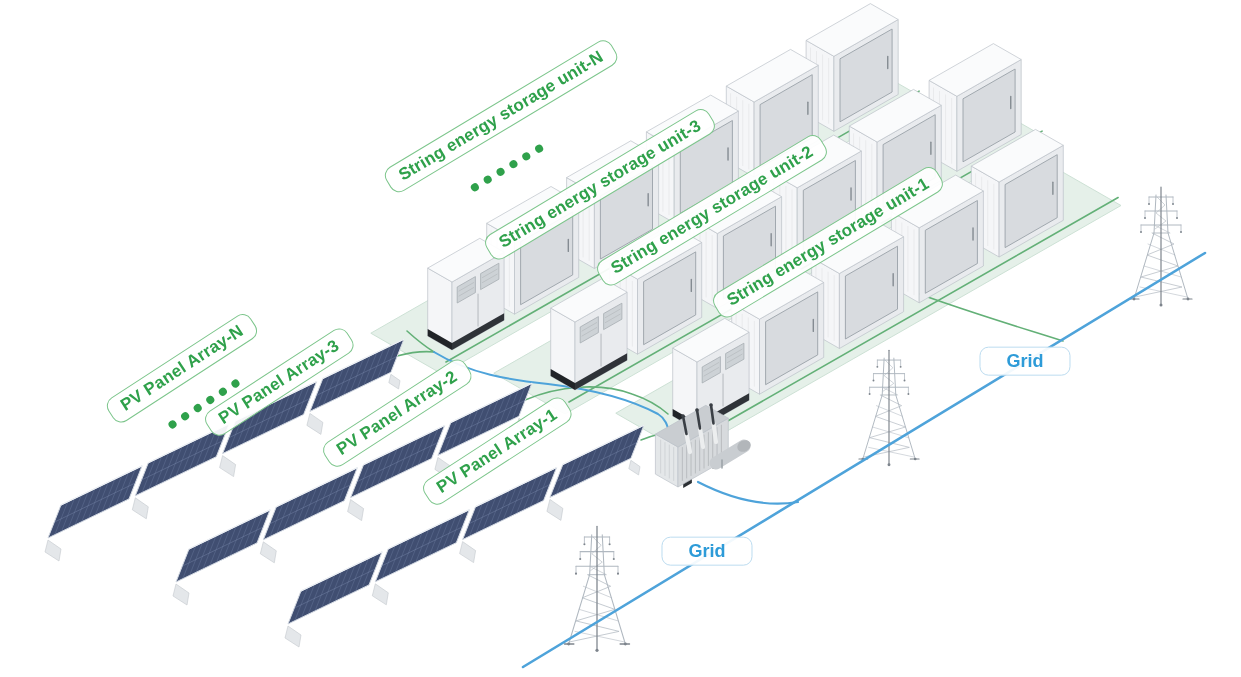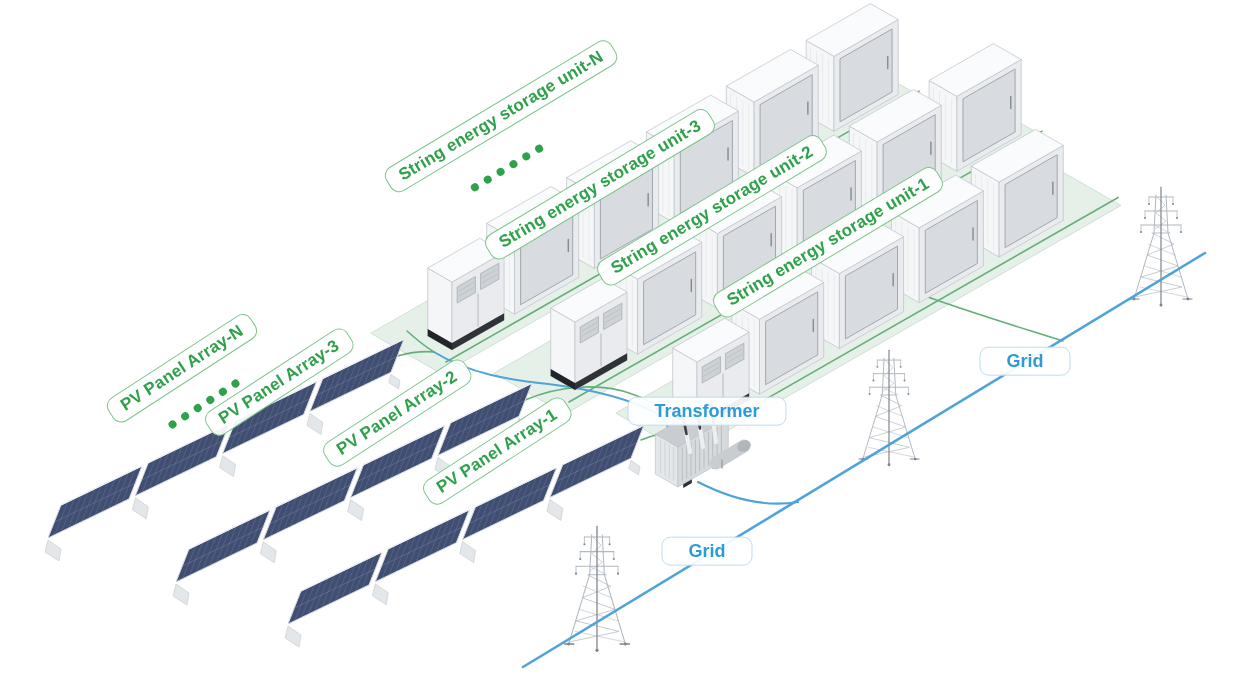--- a/index.html
+++ b/index.html
@@ -591,21 +591,20 @@
   <div class="pill g" style="left:501px;top:116px;transform:translate(-50%,-50%) rotate(-31deg);">String energy storage unit-N</div>
   <div class="pill g" style="left:600px;top:184px;transform:translate(-50%,-50%) rotate(-31deg);">String energy storage unit-3</div>
   <div class="pill g" style="left:712px;top:210px;transform:translate(-50%,-50%) rotate(-31deg);">String energy storage unit-2</div>
   <div class="pill g" style="left:828px;top:242px;transform:translate(-50%,-50%) rotate(-31deg);">String energy storage unit-1</div>
 
   <div class="pill g" style="left:182px;top:368px;transform:translate(-50%,-50%) rotate(-33deg);">PV Panel Array-N</div>
   <div class="pill g" style="left:279px;top:382px;transform:translate(-50%,-50%) rotate(-33deg);">PV Panel Array-3</div>
   <div class="pill g" style="left:397px;top:413px;transform:translate(-50%,-50%) rotate(-33deg);">PV Panel Array-2</div>
   <div class="pill g" style="left:497px;top:451px;transform:translate(-50%,-50%) rotate(-33deg);">PV Panel Array-1</div>
 
-  <div class="pill b" style="left:707px;top:411px;transform:translate(-50%,-50%);">Transformer</div>
   <div class="pill b" style="left:1025px;top:361px;transform:translate(-50%,-50%);">Grid</div>
   <div class="pill b" style="left:707px;top:551px;transform:translate(-50%,-50%);">Grid</div>
 
   <div class="dots" style="left:507px;top:168px;transform:translate(-50%,-50%) rotate(-31deg);">
       <i></i>
       <i></i>
       <i></i>
       <i></i>
       <i></i>
       <i></i>

